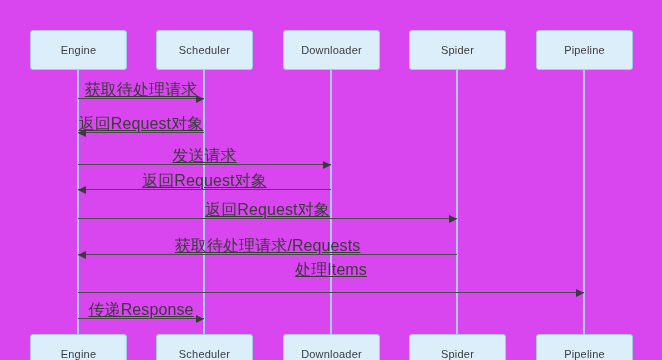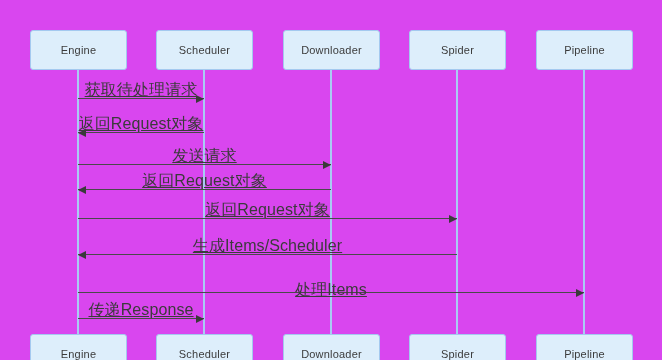--- a/index.html
+++ b/index.html
@@ -107,24 +107,24 @@
       <div class="arrow-head right" style="top: 160.5px; left: 323px;"></div>
       <div class="msg-label" style="left: 204.5px; top: 146px;">发送请求</div>
       <div class="msg-line" style="left: 78px; top: 189px; width: 253px;"></div>
       <div class="arrow-head left" style="top: 185.5px; left: 78px;"></div>
       <div class="msg-label" style="left: 204.5px; top: 171px;">返回Request对象</div>
       <div class="msg-line" style="left: 78px; top: 218px; width: 379px;"></div>
       <div class="arrow-head right" style="top: 214.5px; left: 449px;"></div>
       <div class="msg-label" style="left: 267.5px; top: 200px;">返回Request对象</div>
       <div class="msg-line" style="left: 78px; top: 254px; width: 379px;"></div>
       <div class="arrow-head left" style="top: 250.5px; left: 78px;"></div>
-      <div class="msg-label" style="left: 267.5px; top: 236px;">生成Items/Scheduler</div>
+      <div class="msg-label" style="left: 267.5px; top: 236px;">获取待处理请求/Requests</div>
       <div class="msg-line" style="left: 78px; top: 292px; width: 506px;"></div>
       <div class="arrow-head right" style="top: 288.5px; left: 576px;"></div>
-      <div class="msg-label" style="left: 331px; top: 280px;">处理Items</div>
+      <div class="msg-label" style="left: 331px; top: 260px;">处理Items</div>
       <div class="msg-line" style="left: 78px; top: 318px; width: 126px;"></div>
       <div class="arrow-head right" style="top: 314.5px; left: 196px;"></div>
       <div class="msg-label" style="left: 141px; top: 300px;">传递Response</div>
     </div>
   <div id="bottom-boxes">
       <div class="actor-box" style="left: 30px; top: 334px; width: 97px; height: 40px;">
         <span class="actor-label">Engine</span>
       </div>
       <div class="actor-box" style="left: 156px; top: 334px; width: 97px; height: 40px;">
         <span class="actor-label">Scheduler</span>

